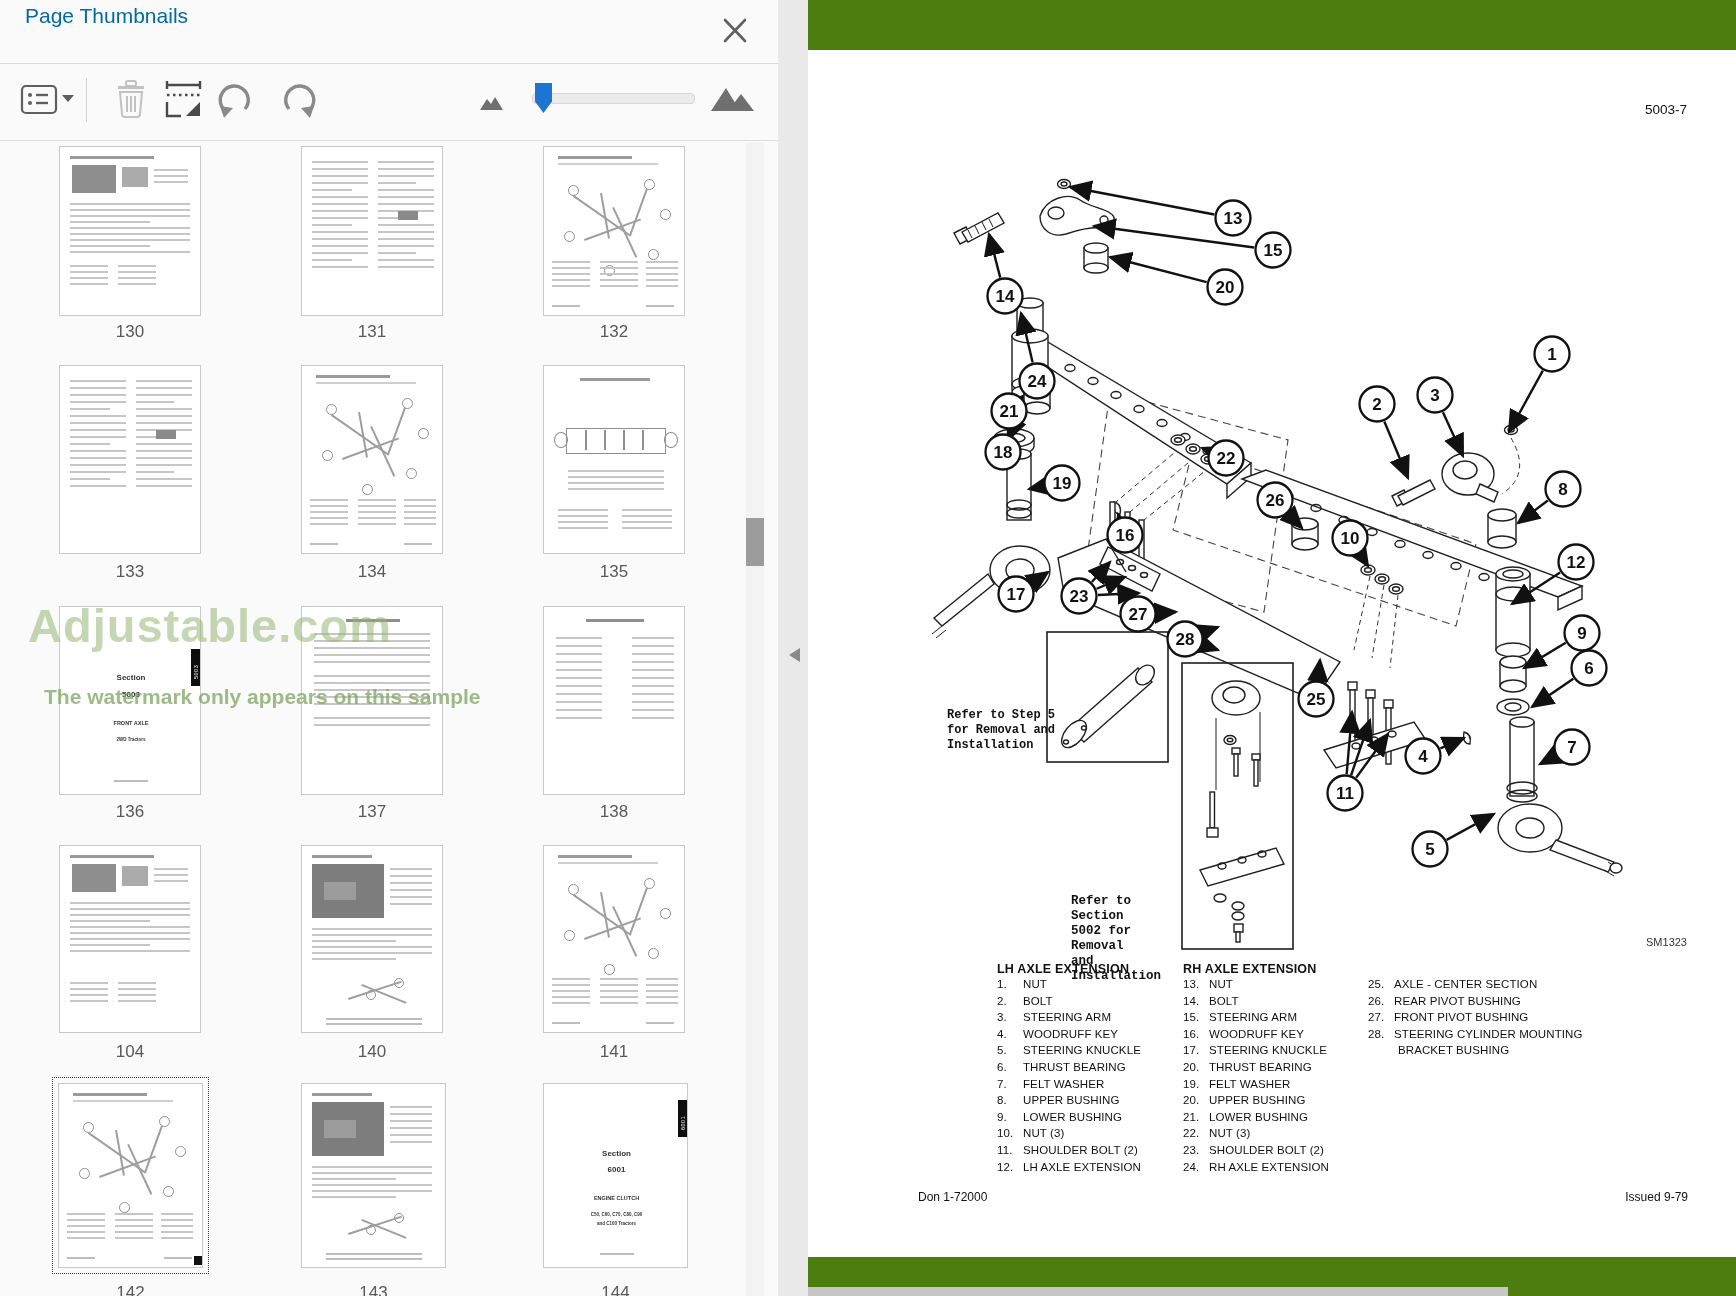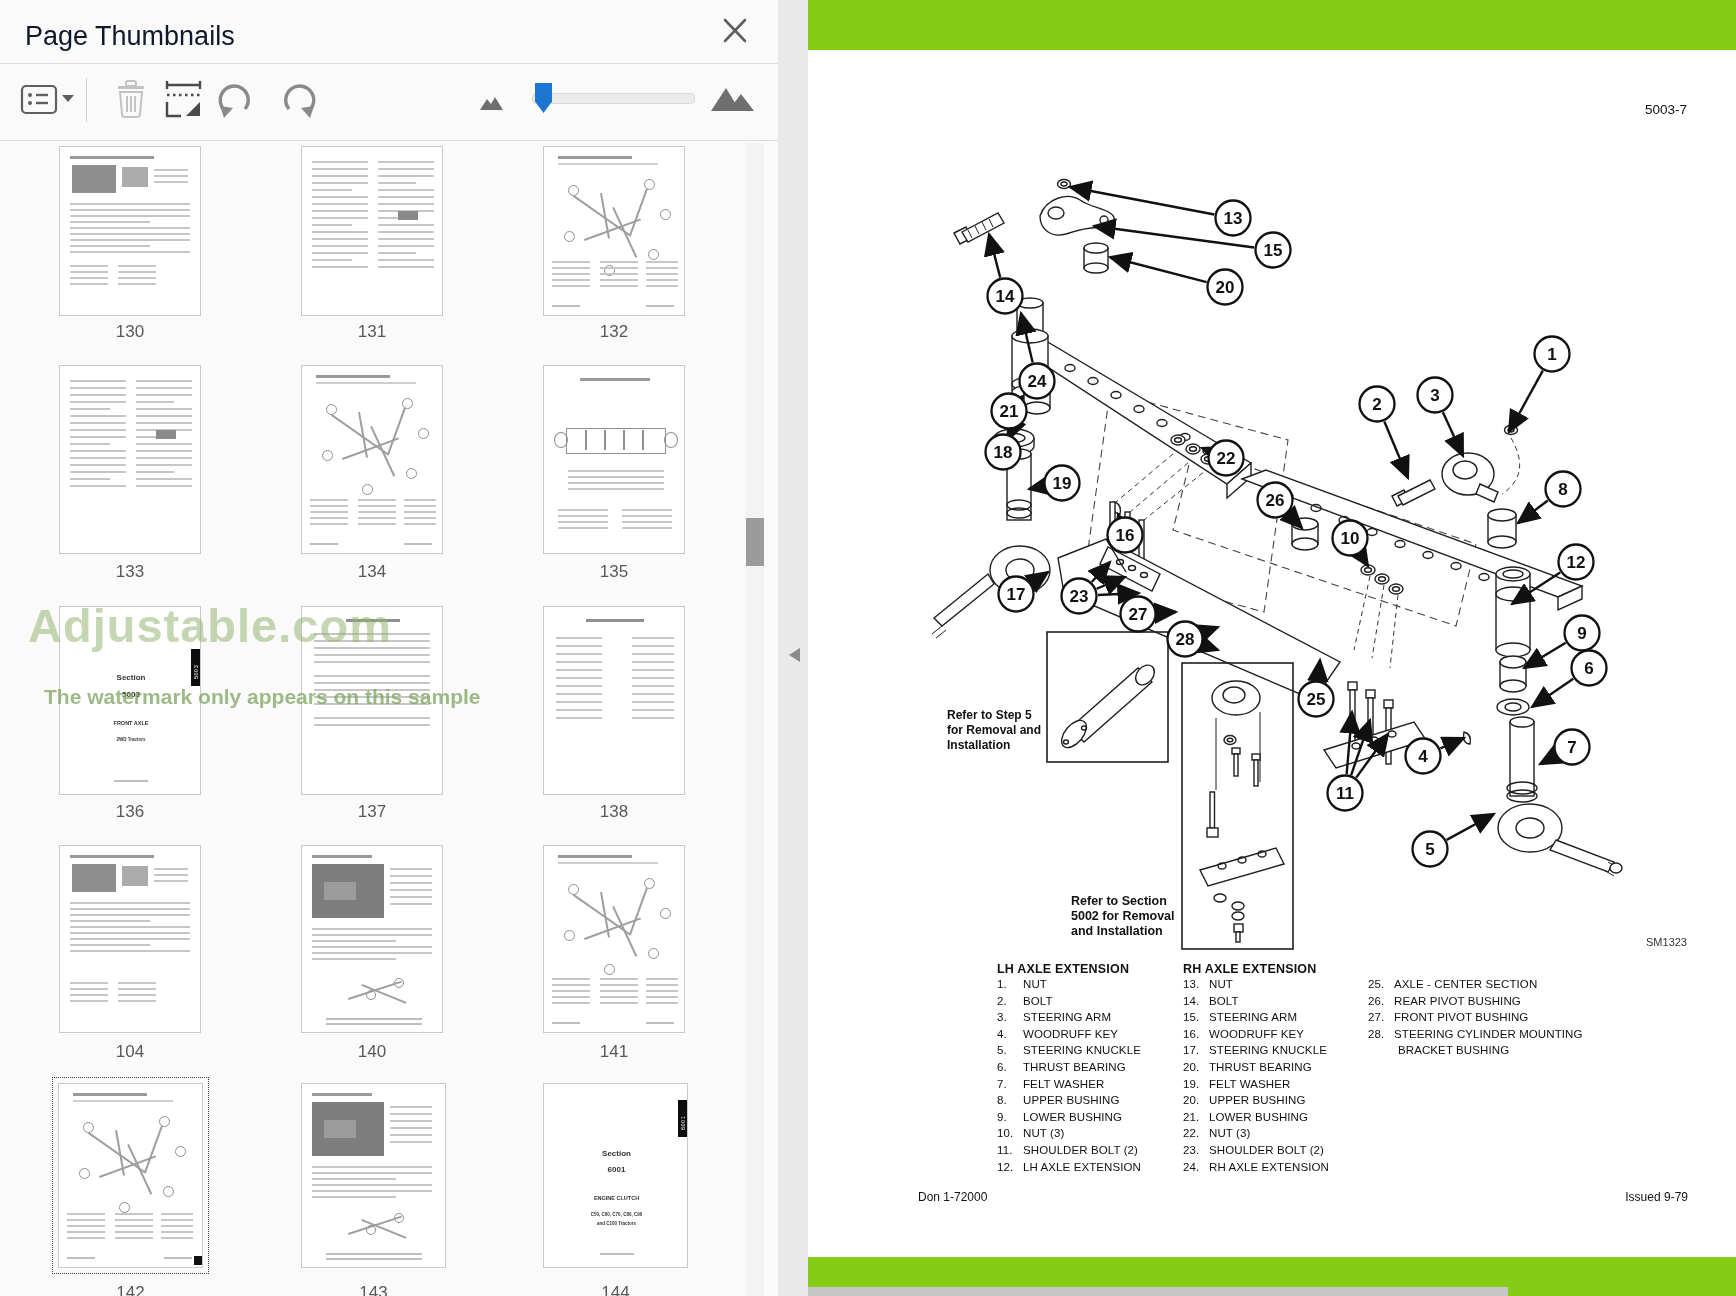--- a/index.html
+++ b/index.html
@@ -1,21 +1,21 @@
 <!DOCTYPE html>
 <html><head>
 <meta charset="utf-8">
 <style>
   html,body{margin:0;padding:0;}
   .app{position:relative;width:1736px;height:1296px;background:#fff;overflow:hidden;
        font-family:"Liberation Sans",sans-serif;-webkit-font-smoothing:antialiased;}
   .abs{position:absolute;}
   
   .sidebar{left:0;top:0;width:778px;height:1296px;background:#fafafa;}
-  .sb-title{left:25px;top:21px;font-size:27px;color:#0f172a;}
+  .sb-title{left:25px;top:4px;font-size:21px;color:#0369a1;}
   .sb-close{left:719px;top:15px;width:32px;height:32px;background:none;border:none;cursor:pointer;padding:0;}
   .divider{left:0;width:778px;height:1px;background:#dcdcdc;}
   .toolbar{left:0;top:64px;width:778px;height:76px;}
   .tbtn{position:absolute;background:none;border:none;padding:0;cursor:pointer;}
   .vsep{position:absolute;left:86px;top:14px;width:1px;height:44px;background:#d2d2d2;}
   .slider-track{position:absolute;left:532px;top:29px;width:161px;height:9px;background:#ebebeb;
                 border:1px solid #d8d8d8;border-radius:4px;}
   .slider-handle{position:absolute;left:535px;top:19px;width:17px;height:30px;background:#1c76d1;
                  clip-path:polygon(0 0,100% 0,100% 62%,50% 100%,0 62%);cursor:pointer;}
   .thumbs{left:0;top:141px;width:778px;height:1155px;overflow:hidden;}
@@ -24,29 +24,29 @@
   .tlabel{position:absolute;font-size:17px;color:#595959;text-align:center;width:142px;cursor:pointer;}
   .sb-scroll-track{left:746px;top:143px;width:18px;height:1153px;background:#f3f3f3;}
   .sb-scroll-thumb{left:746px;top:518px;width:18px;height:48px;background:#9b9b9b;cursor:pointer;}
   .wm1{left:28px;top:598px;font-size:47px;font-weight:bold;color:rgba(150,180,115,0.55);letter-spacing:1px;pointer-events:none;}
   .wm2{left:44px;top:685px;font-size:21px;font-weight:bold;color:rgba(125,163,95,0.75);pointer-events:none;}
   
   .gutter{left:778px;top:0;width:30px;height:1296px;background:#e9e9e9;}
   .collapse{left:789px;top:648px;width:0;height:0;border-top:7px solid transparent;
             border-bottom:7px solid transparent;border-right:11px solid #8a8a8a;cursor:pointer;}
   
-  .docpane{left:808px;top:0;width:928px;height:1296px;background:#84cc16;}
+  .docpane{left:808px;top:0;width:928px;height:1296px;background:#4d7c0f;}
   .page{position:absolute;left:0;top:50px;width:928px;height:1207px;background:#fff;color:#111;}
   .hthumb{position:absolute;left:0;top:1287px;width:700px;height:9px;background:#c6c6c6;cursor:pointer;}
   .pageno{position:absolute;right:49px;top:52px;font-size:13.5px;color:#111;}
   .doc-title{position:absolute;left:112px;top:76px;font-size:21.5px;font-weight:bold;letter-spacing:-0.2px;}
   .doc-note{position:absolute;left:112px;top:120px;font-size:14px;}
   .doc-note b{font-style:normal;font-weight:bold;}
   .doc-note i{font-style:italic;}
-  .refer{position:absolute;font-weight:bold;font-size:12px;line-height:15px;white-space:pre-line;}
+  .refer{position:absolute;font-weight:bold;font-size:12px;line-height:15px;white-space:pre-line;font-family:Liberation Mono, monospace;}
   .figcode{position:absolute;right:49px;top:886px;font-size:11px;color:#333;}
   .plist{position:absolute;font-size:11.5px;line-height:16.6px;letter-spacing:0.1px;}
   .phead{position:absolute;font-size:12.5px;font-weight:bold;letter-spacing:0.2px;}
   .pl-row{white-space:nowrap;}
   .pl-num{display:inline-block;width:26px;}
   .footer{position:absolute;top:1140px;font-size:12px;}
   svg text{font-family:"Liberation Sans",sans-serif;}
 </style>
 </head>
 <body>

